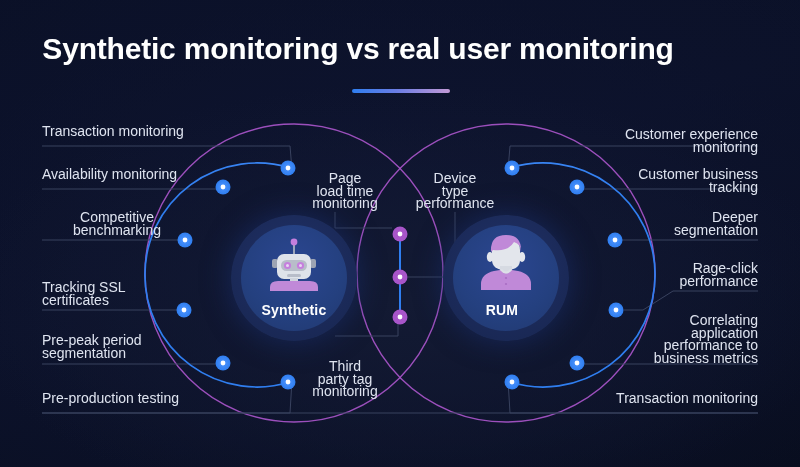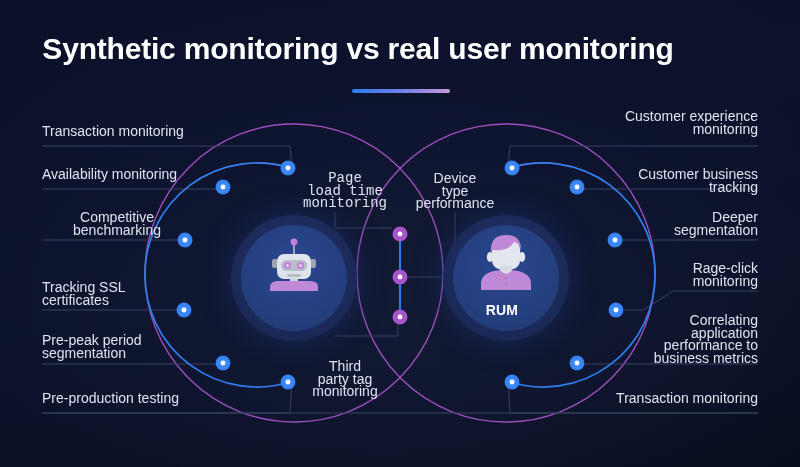--- a/index.html
+++ b/index.html
@@ -225,20 +225,21 @@
       <circle cx="23.5" cy="32.5" r="1.5" fill="#e8d7f3"></circle>
       <circle cx="36.5" cy="32.5" r="1.5" fill="#e8d7f3"></circle>
 
       <rect x="23" y="41" width="14" height="3" rx="1.5" fill="#b8bdc9"></rect>
 
       <rect x="26" y="45" width="8" height="5" fill="#cfd4dd"></rect>
 
       <path d="M6,58 L6,54 Q6,48 14,48 L46,48 Q54,48 54,54 L54,58 Z" fill="#c089d8"></path>
     </svg>
   </div>
+  <div class="node-label" style="left:231px; top:302px;">Synthetic</div>
 
   <div class="node-circle big-outer" style="left:443px; top:215px;"></div>
   <div class="node-circle big-inner" style="left:453px; top:225px;"></div>
   <div class="icon-wrap" style="left:478px; top:230px;">
     <svg width="56" height="60" viewBox="0 0 56 60">
 
       <ellipse cx="12" cy="27" rx="3.2" ry="5" fill="#e3e6ec"></ellipse>
       <ellipse cx="44" cy="27" rx="3.2" ry="5" fill="#e3e6ec"></ellipse>
 
       <path d="M14,20 Q14,8 28,8 Q42,8 42,20 L42,30 Q42,40 28,40 Q14,40 14,30 Z" fill="#e3e6ec"></path>
@@ -259,32 +260,32 @@
   <div id="labels-layer">
       <div class="label left" style="top: 125px;">Transaction monitoring</div>
       <div class="label left" style="top: 168px;">Availability monitoring</div>
       <div class="label left" style="top: 211px; text-align: center;">Competitive
 benchmarking</div>
       <div class="label left" style="top: 281px;">Tracking SSL
 certificates</div>
       <div class="label left" style="top: 334px;">Pre-peak period
 segmentation</div>
       <div class="label left" style="top: 392px;">Pre-production testing</div>
-      <div class="label right" style="top: 110px;">Customer experience monitoring</div>
+      <div class="label right" style="top: 128px;">Customer experience monitoring</div>
       <div class="label right" style="top: 168px;">Customer business tracking</div>
       <div class="label right" style="top: 211px;">Deeper
 segmentation</div>
       <div class="label right" style="top: 262px;">Rage-click
-monitoring</div>
+performance</div>
       <div class="label right" style="top: 314px;">Correlating
 application
 performance to
 business metrics</div>
       <div class="label right" style="top: 392px;">Transaction monitoring</div>
-      <div class="label mid" style="left: 290px; top: 172px; font-family: Liberation Mono, monospace;">Page
+      <div class="label mid" style="left: 290px; top: 172px;">Page
 load time
 monitoring</div>
       <div class="label mid" style="left: 400px; top: 172px;">Device
 type
 performance</div>
       <div class="label mid" style="left: 290px; top: 340px; margin-top: 20px;">Third
 party tag
 monitoring</div>
     </div>
 

